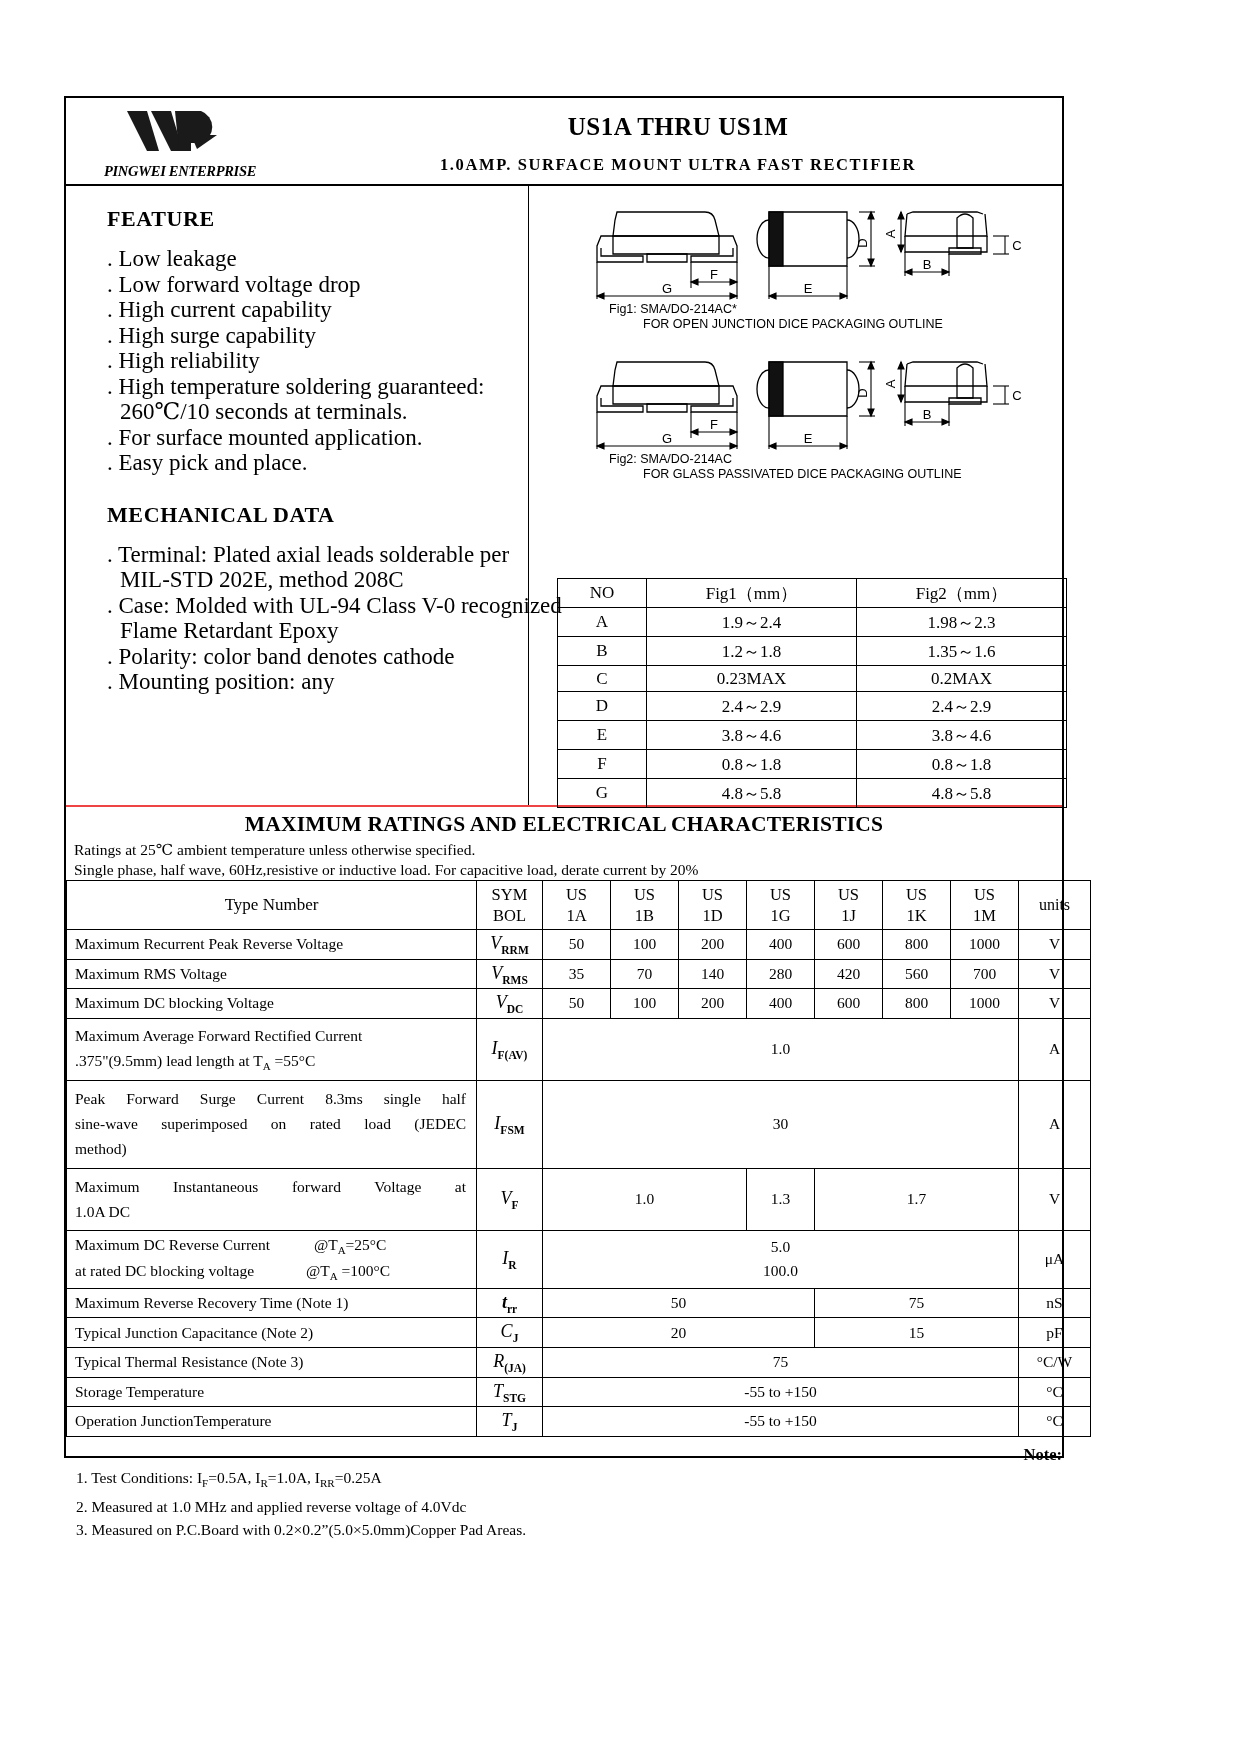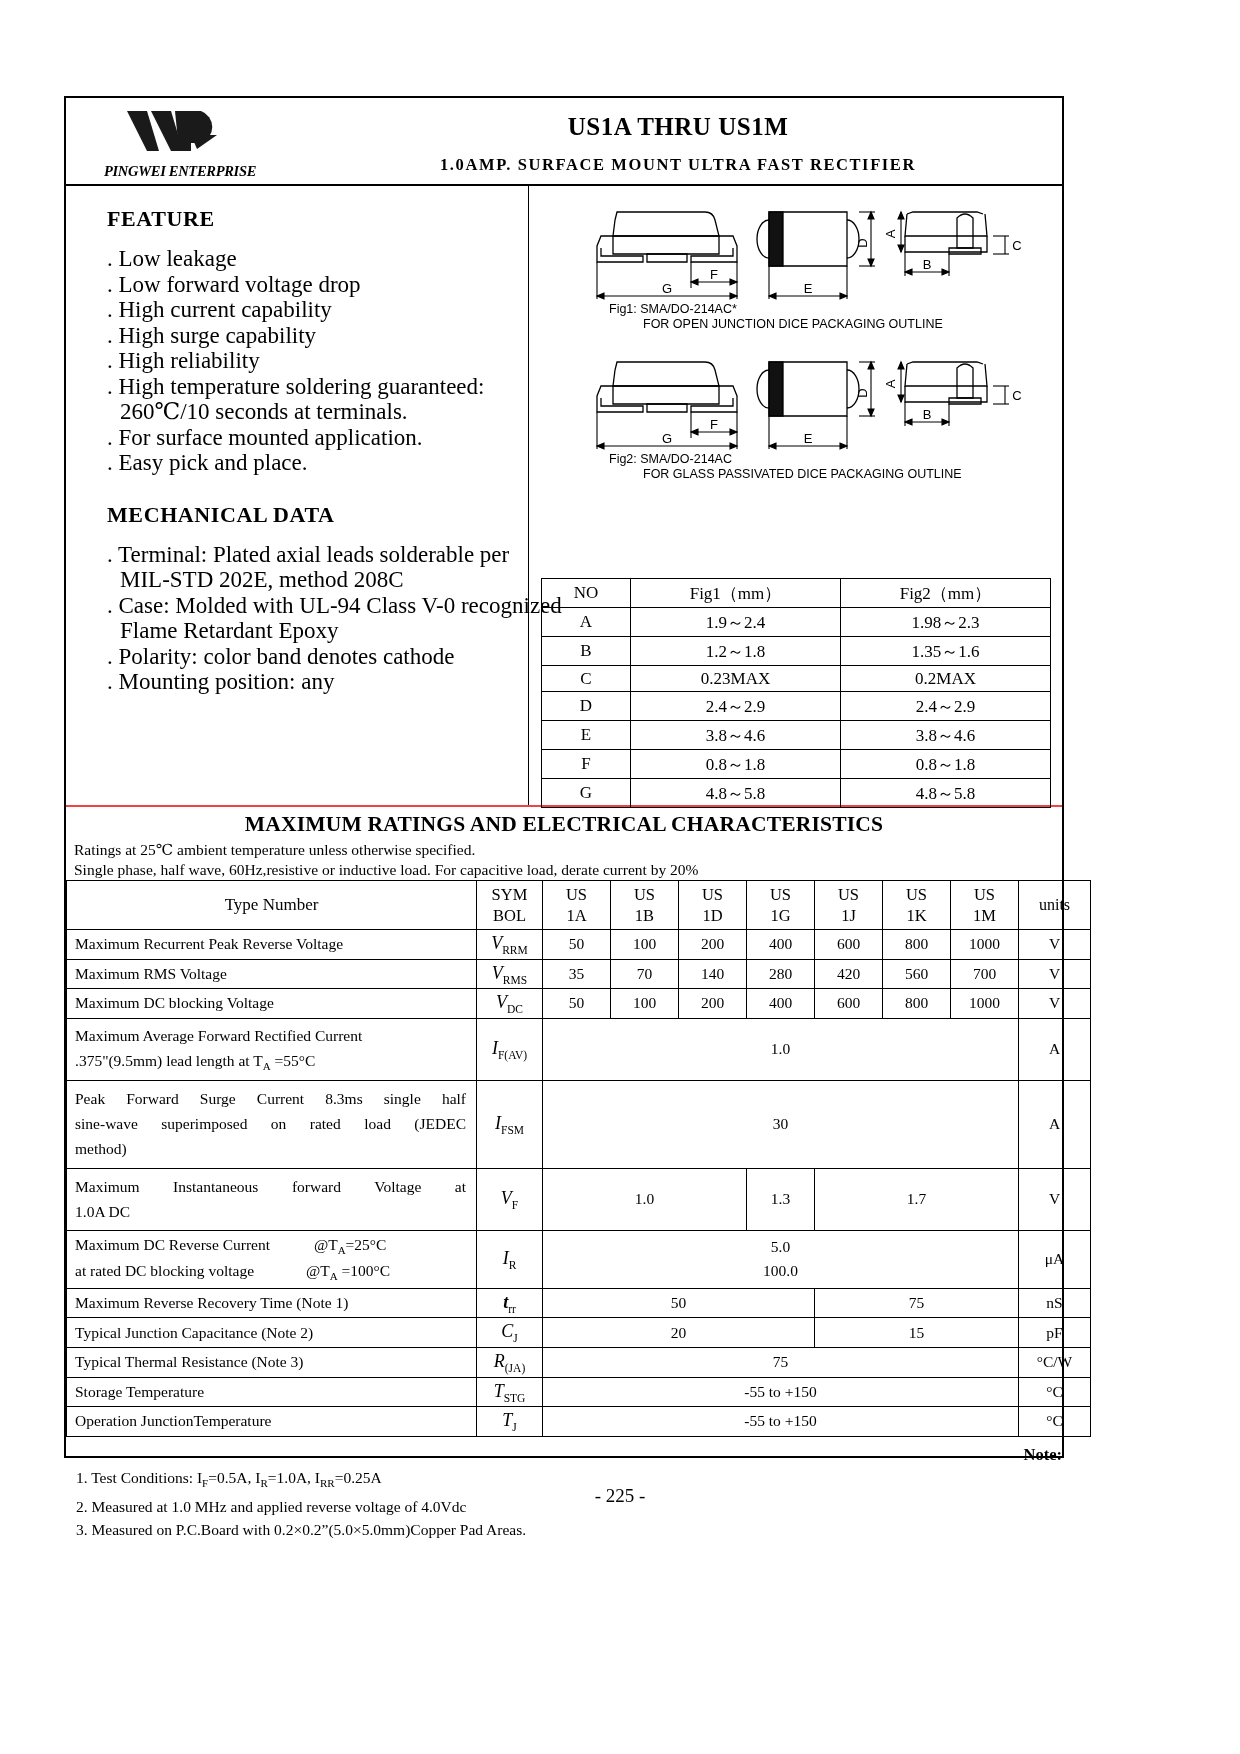--- a/index.html
+++ b/index.html
@@ -37,21 +37,21 @@
   .bullet{font-size:23px;line-height:25.5px;white-space:nowrap;}
   .bullet .ind{display:inline-block;padding-left:13px;}
 
   
   .figwrap{position:relative;}
   .figcap{font-family:"Liberation Sans","DejaVu Sans",sans-serif;font-size:12.5px;}
   .figcap2{font-family:"Liberation Sans","DejaVu Sans",sans-serif;font-size:12.5px;}
 
   
   .dimtbl{
-    position:absolute;left:12px;top:392px;width:510px;
+    position:absolute;left:28px;top:392px;width:510px;
     border-collapse:collapse;font-size:17px;
   }
   .dimtbl td,.dimtbl th{border:1.2px solid #000;text-align:center;padding:2.5px 0;font-weight:normal;}
   .dimtbl th{font-size:17px;}
   .dimtbl .c-no{width:88px;}
 
   
   .ratings-head{
     text-align:center;font-size:21.5px;font-weight:bold;letter-spacing:.2px;
     padding:5px 0 3px 0;
@@ -68,21 +68,21 @@
     box-sizing:border-box;
   }
   table.main td.lab{text-align:left;padding-left:8px;font-size:15.5px;}
   table.main td.lab.just{text-align:justify;text-align-last:justify;padding-right:10px;}
   .hdr-type{font-weight:bold;font-size:17px;}
   .hdr-2l{line-height:21px;font-weight:bold;font-size:16.5px;}
   .units-h{font-weight:bold;font-size:16px;}
 
   
   .sym{font-size:18px;font-style:italic;white-space:nowrap;}
-  .sym sub{font-style:normal;font-size:11.5px;font-weight:normal;}
+  .sym sub{font-style:normal;font-size:11.5px;font-weight:bold;}
   .sym.bi{font-weight:bold;}
 
   
   .notes{padding:6px 0 0 10px;font-size:15.5px;line-height:23px;}
   .notes .nh{font-weight:bold;font-size:16.5px;text-align:right;}
   .notes sub{font-size:11px;}
 
   .pagenum{position:absolute;left:0;top:1485px;width:1240px;text-align:center;font-size:19px;}
   svg{display:block;}
 </style>
@@ -543,14 +543,13 @@
         <div>
           <span>1. Test Conditions: I</span><sub>F</sub><span>=0.5A, I</span><sub>R</sub><span>=1.0A, I</span><sub>RR</sub><span>=0.25A</span>
         </div>
         <div>2. Measured at 1.0 MHz and applied reverse voltage of 4.0Vdc</div>
         <div>3. Measured on P.C.Board with 0.2×0.2”(5.0×5.0mm)Copper Pad Areas.</div>
       </div>
     </div>
 
   </div>
 
-  <div class="pagenum">- 225 -</div>
 </div>
 
 </body></html>

